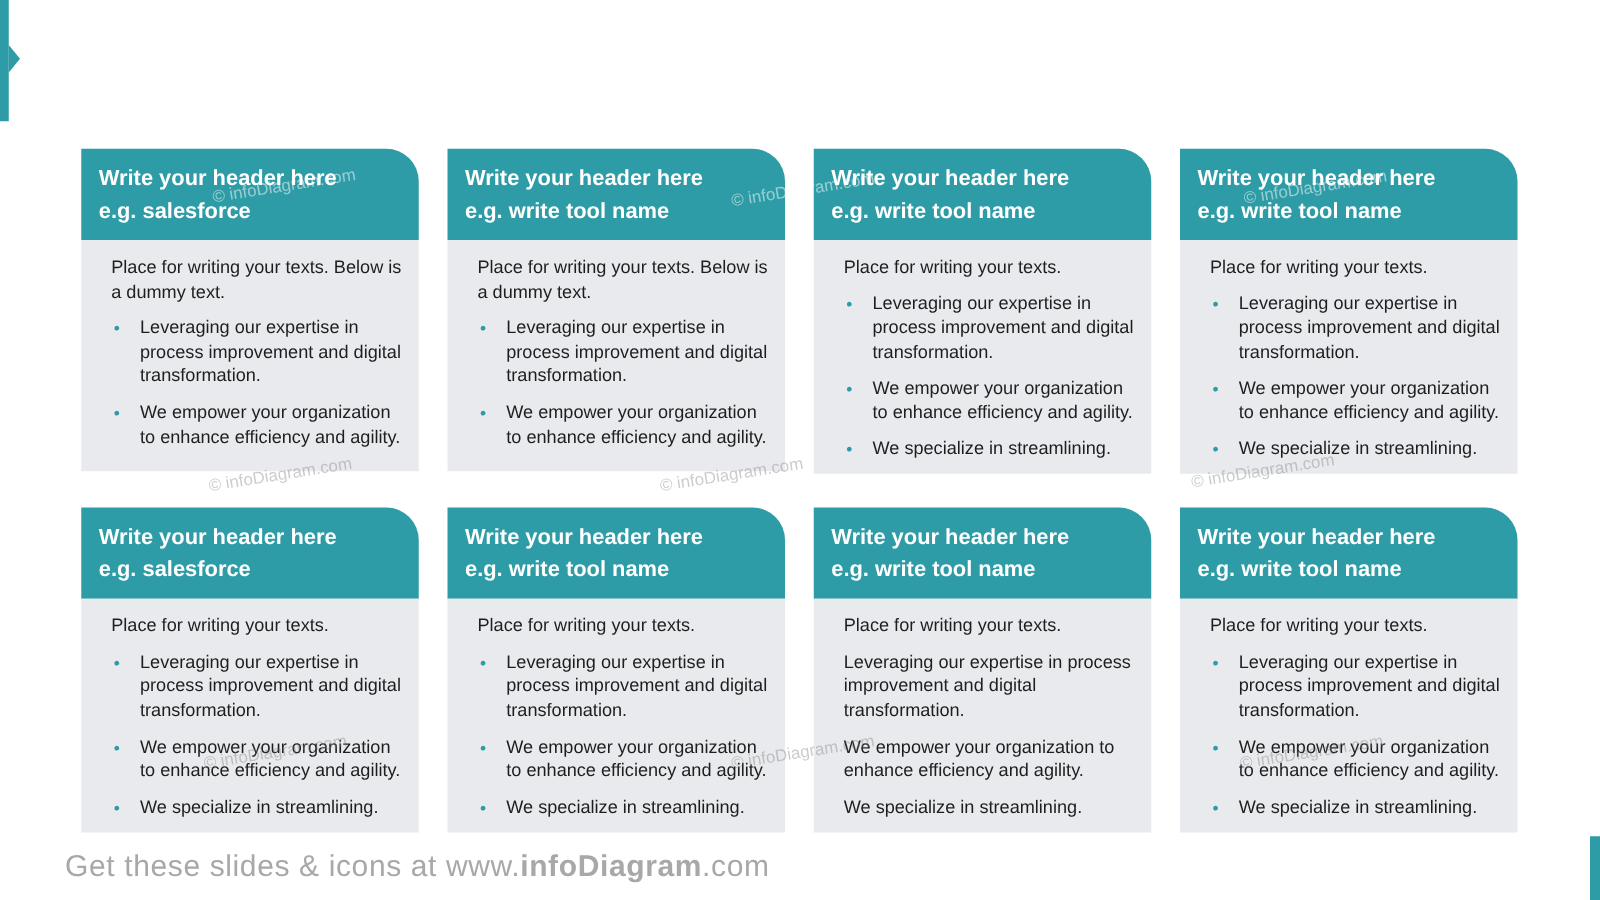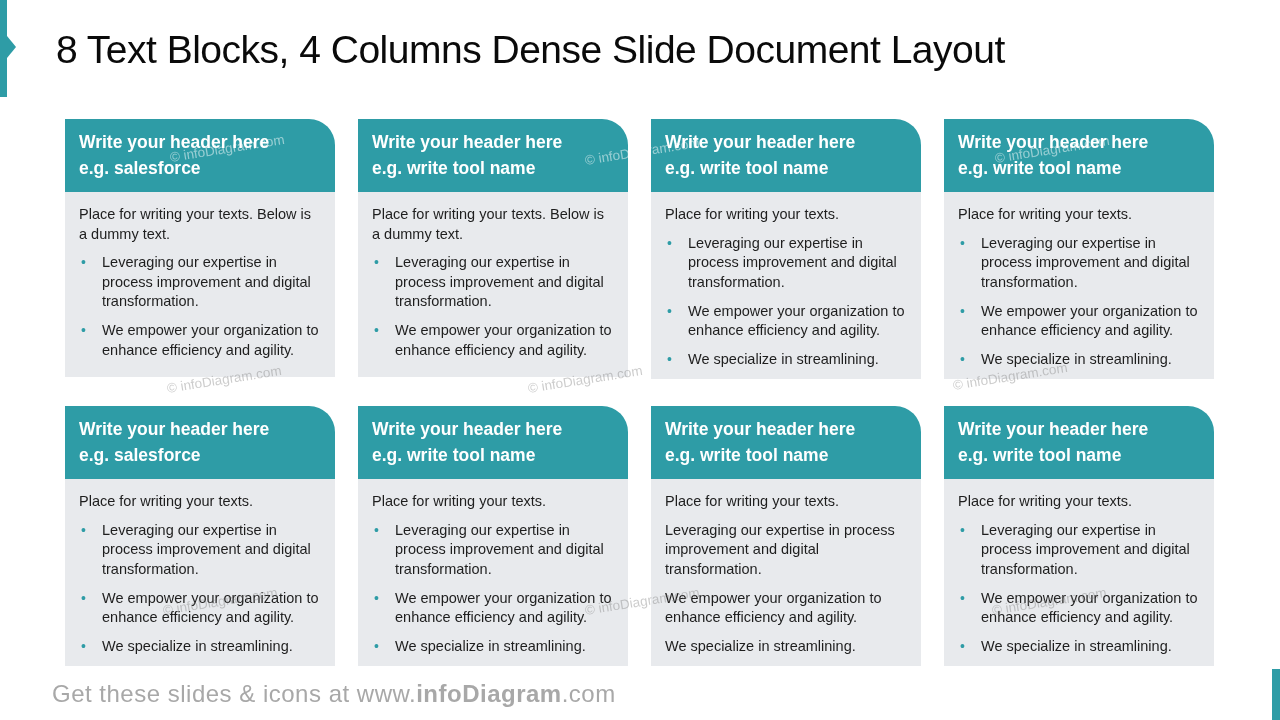--- a/index.html
+++ b/index.html
@@ -48,21 +48,21 @@
     flex: 0 0 73px;
     background: var(--teal);
     border-top-right-radius: 26px;
     padding: 10px 14px 0 14px;
     color: #ffffff;
     font-size: 17.5px; font-weight: 700; line-height: 26px;
   }
   .block-body {
     flex: 1 1 auto;
     background: var(--body-bg);
-    padding: 13px 12px 0 14px;
+    padding: 13px 12px 0 24px;
     color: var(--body-text);
     font-size: 14.5px; line-height: 19.5px;
   }
   .intro { margin: 0 0 9px 0; }
   .items { list-style: none; margin: 0; padding: 0; }
   .items li { position: relative; padding-left: 23px; margin-bottom: 9.5px; }
   .items .dot {
     position: absolute; left: 2px; top: 0;
     color: var(--teal); font-size: 14px;
   }
@@ -89,21 +89,20 @@
   .footer .brand { font-weight: 700; }
 </style>
 </head>
 <body>
 
 <div class="slide">
 
   <div class="accent-bar-left"></div>
   <div class="accent-arrow-left"></div>
 
-  <h1 class="title">8 Text Blocks, 4 Columns Dense Slide Document Layout</h1>
 
   <div class="grid">
 
     <section class="block">
       <header class="block-header">
         <div>Write your header here</div>
         <div>e.g. salesforce</div>
       </header>
       <div class="block-body">
         <p class="intro">Place for writing your texts. Below is a dummy text.</p>

